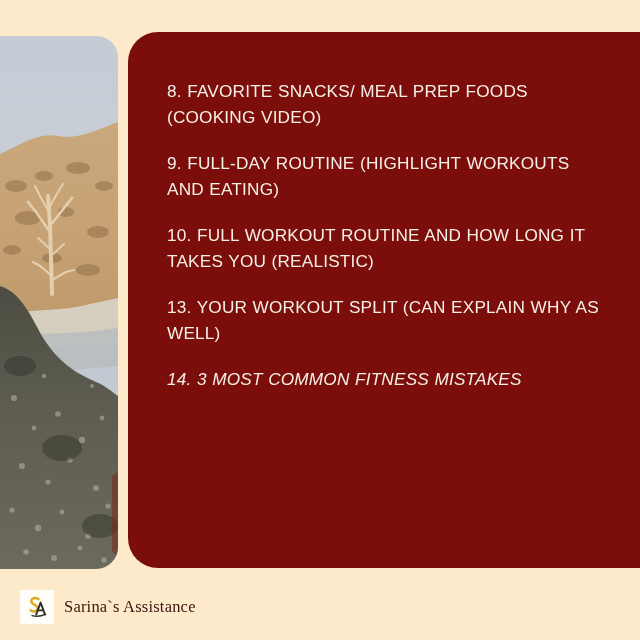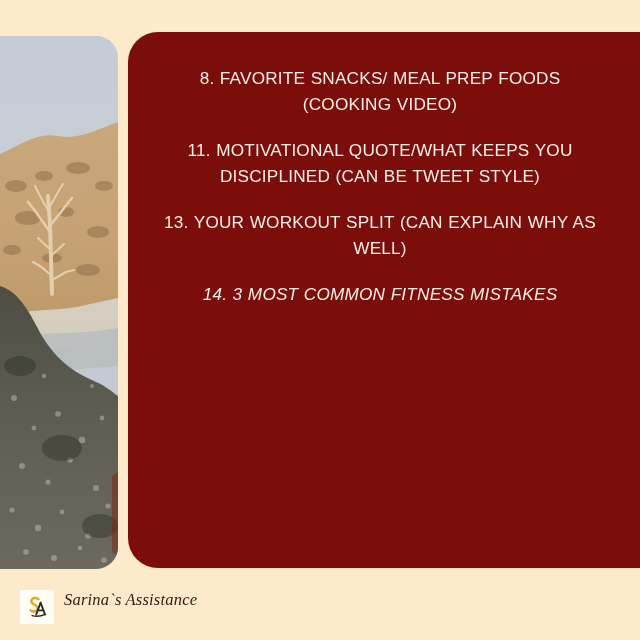--- a/index.html
+++ b/index.html
@@ -49,24 +49,23 @@
     height: 536px;
     background: #7b0e0b;
     border-top-left-radius: 30px;
     border-bottom-left-radius: 30px;
     box-sizing: border-box;
     padding: 34px 26px 20px 26px;
     overflow: hidden;
   }
 
   .list {
-    margin: 0;
+    margin: 13px;
     padding: 0;
     list-style: none;
-    text-align: center;
   }
   .list-item {
     color: #f6efe6;
     font-size: 17.2px;
     line-height: 25.5px;
     letter-spacing: 0.2px;
     margin: 0 0 21px 0;
     text-transform: uppercase;
     max-width: 452px;
     word-spacing: 0.5px;
@@ -75,23 +74,22 @@
     margin-bottom: 0;
     font-style: italic;
   }
 
   
   .footer {
     position: absolute;
     left: 20px;
     bottom: 16px;
     display: flex;
-    align-items: flex-start;
+    align-items: center;
     gap: 10px;
-    font-style: italic;
   }
   .brand-mark {
     width: 34px;
     height: 34px;
     background: #fffdf7;
     display: flex;
     align-items: center;
     justify-content: center;
     flex: 0 0 auto;
   }
@@ -192,21 +190,22 @@
         <ellipse cx="100" cy="490" rx="18" ry="12"></ellipse>
       </g>
 
       <path d="M112,440 L118,436 L118,520 L112,516 Z" fill="#7a2a18" opacity="0.55"></path>
     </svg>
   </div>
 
   <div class="card">
     <ul class="list">
       <li class="list-item">8. FAVORITE SNACKS/ MEAL PREP FOODS (COOKING VIDEO)</li>
-      <li class="list-item">11. MOTIVATIONAL QUOTE/WHAT KEEPS YOU DISCIPLINED (CAN BE TWEET STYLE)</li>
+      <li class="list-item">9. FULL-DAY ROUTINE (HIGHLIGHT WORKOUTS AND EATING)</li>
+      <li class="list-item">10. FULL WORKOUT ROUTINE AND HOW LONG IT TAKES YOU (REALISTIC)</li>
       <li class="list-item">13. YOUR WORKOUT SPLIT (CAN EXPLAIN WHY AS WELL)</li>
       <li class="list-item">14. 3 MOST COMMON FITNESS MISTAKES</li>
     </ul>
   </div>
 
   <div class="footer">
     <span class="brand-mark">
       <svg width="28" height="28" viewBox="0 0 28 28" aria-hidden="true">
 
         <path d="M15.5,6.2 C13.6,4.4 9.8,4.6 8.6,6.8 C7.4,9.0 9.6,10.6 11.6,11.8 C13.6,13.0 15.4,14.4 14.4,16.6 C13.4,18.8 9.6,19.2 7.6,17.4" fill="none" stroke="#e0a81c" stroke-width="2.5" stroke-linecap="round"></path>

